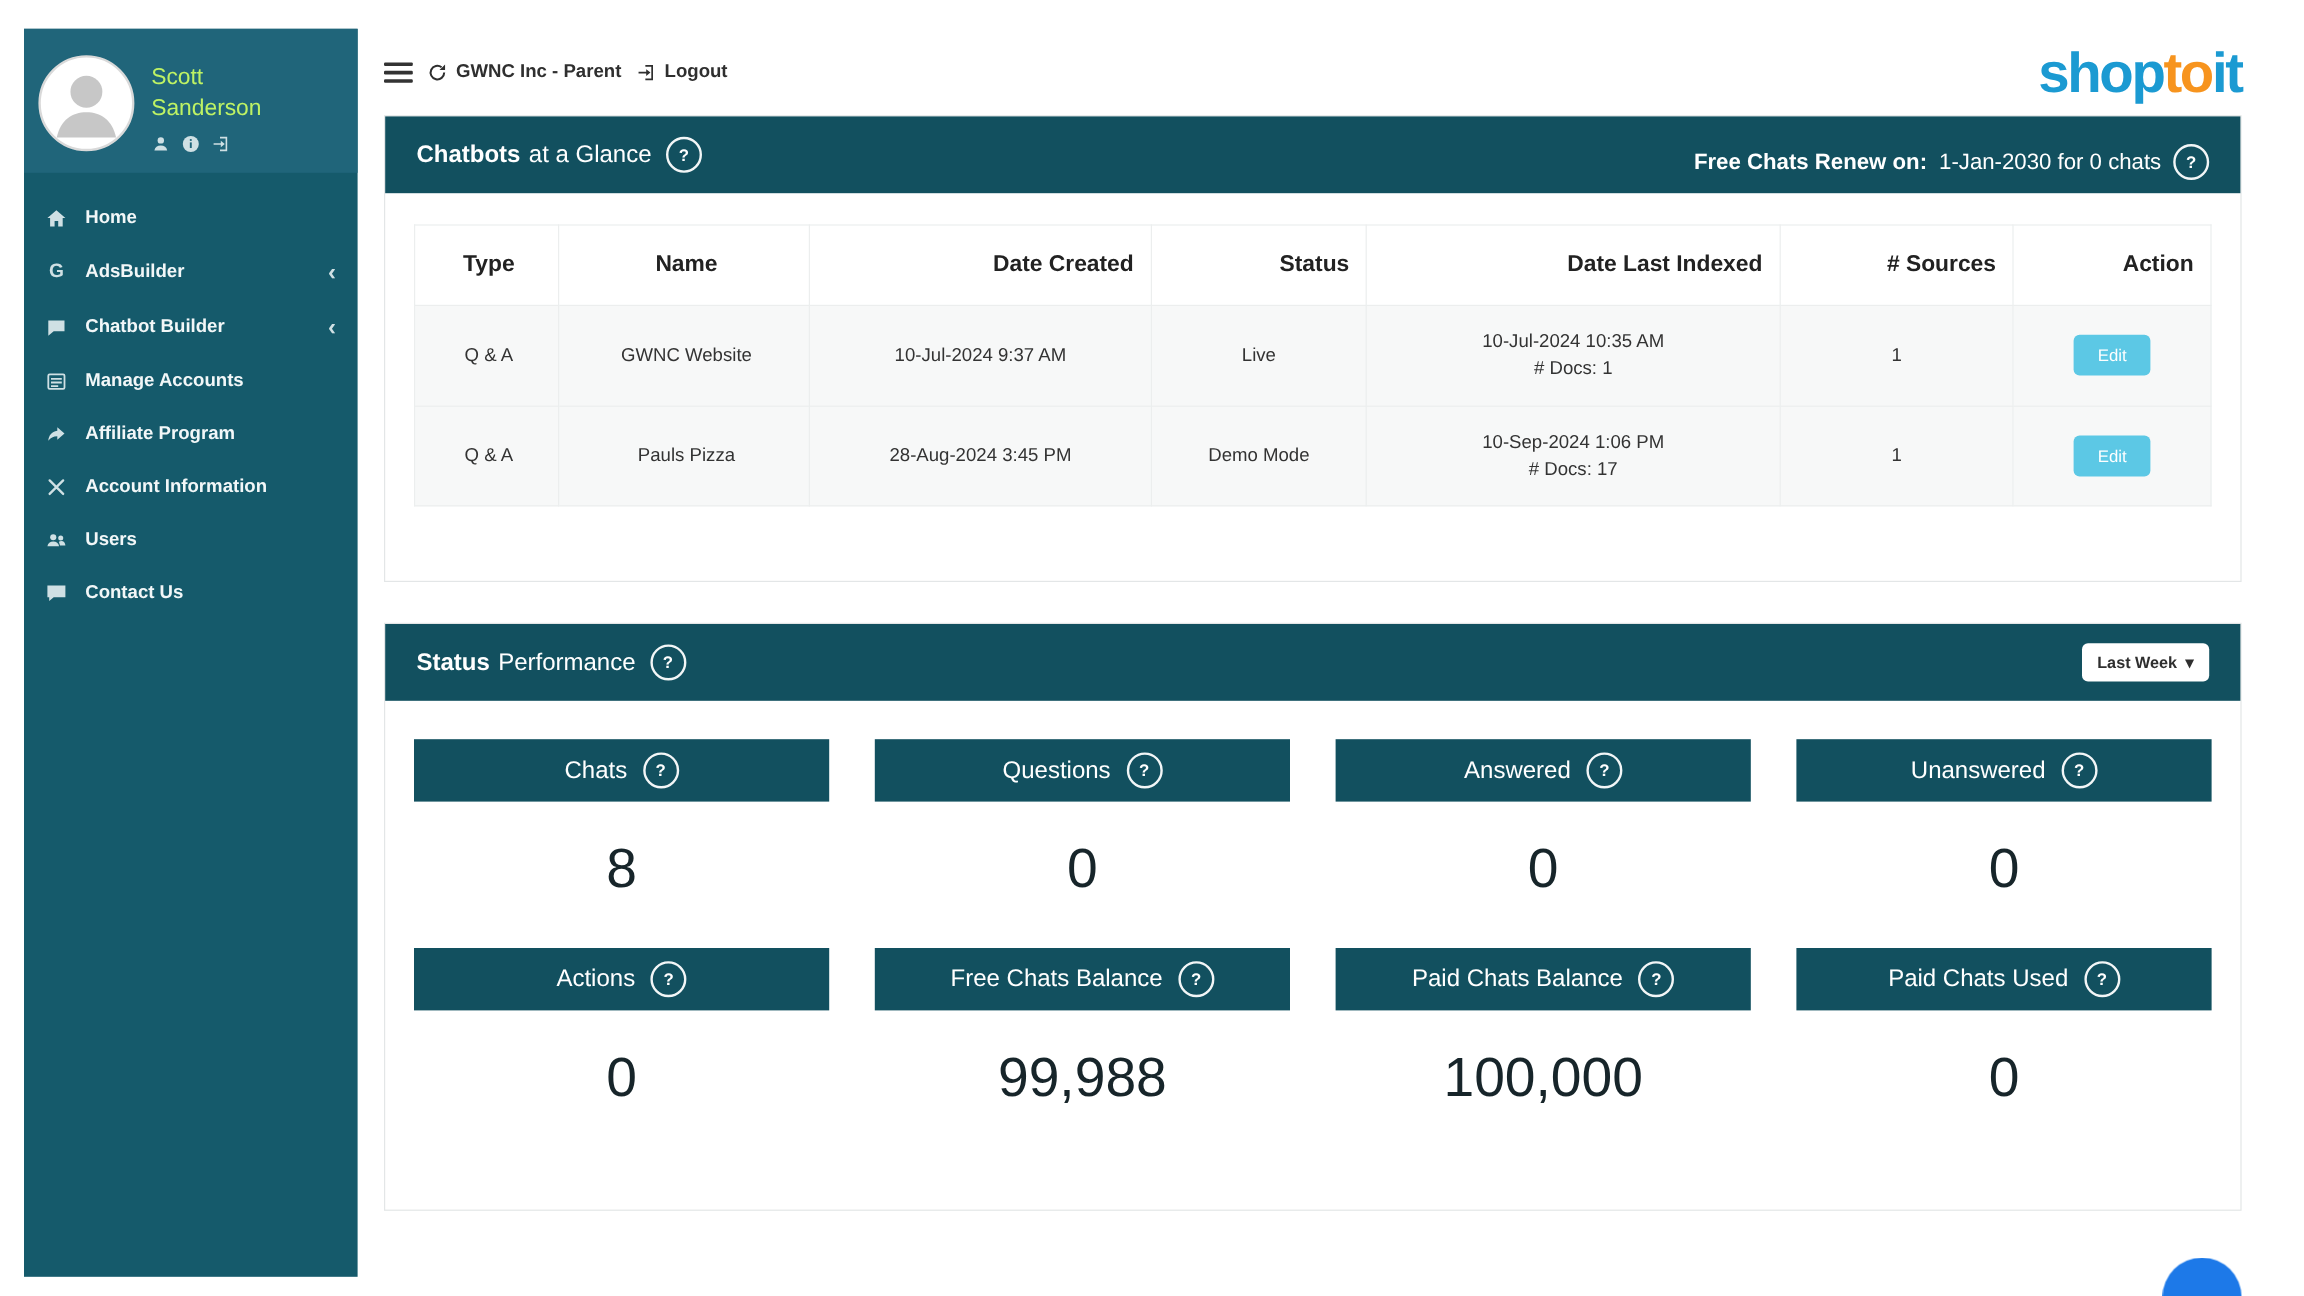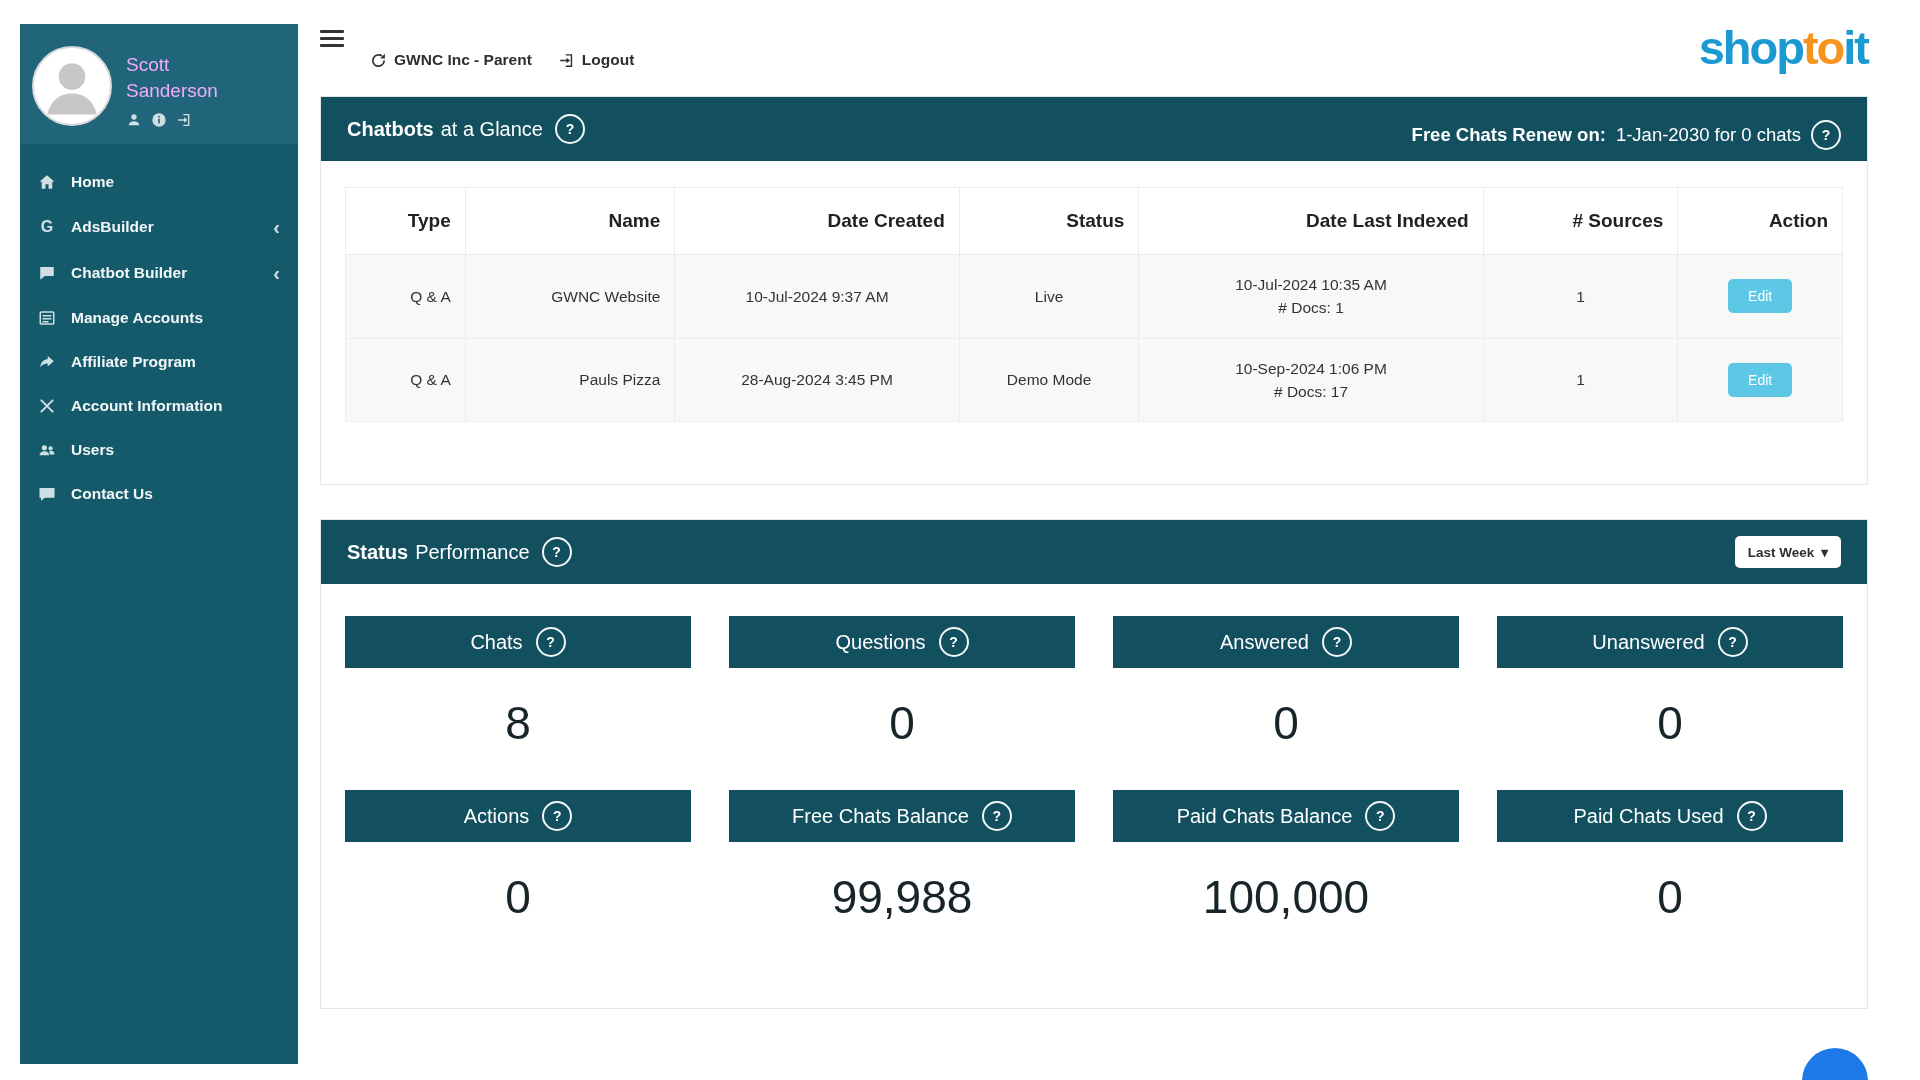--- a/index.html
+++ b/index.html
@@ -20,38 +20,38 @@
   .profile {
     background:var(--sidebar-top,#20657a);
     padding:22px 16px 16px 12px; display:flex; gap:14px; align-items:flex-start;
   }
   .avatar {
     width:80px; height:80px; border-radius:50%; background:#fff;
     border:2px solid #d9d9d9; overflow:hidden; flex-shrink:0;
   }
   .avatar svg { width:100%; height:100%; }
   .profile-right { padding-top:6px; }
-  .username { font-size:19px; line-height:1.35; color:#f0abfc; }
+  .username { font-size:19px; line-height:1.35; color:#bef264; }
   .mini-icons { display:flex; gap:9px; margin-top:9px; }
   .mini-icons svg { width:16px; height:16px; color:#cfe0e4; cursor:pointer; }
 
   .menu { padding:16px 0; }
   .menu-item {
     display:flex; align-items:center; gap:15px;
     padding:13px 18px; font-size:15.5px; font-weight:700; cursor:pointer;
     color:#f2f7f8;
   }
   .menu-item svg { width:18px; height:18px; color:#cfe0e4; flex-shrink:0; }
   .g-glyph { width:18px; text-align:center; font-weight:700; font-size:16px; color:#cfe0e4; flex-shrink:0; }
   .chev { margin-left:auto; font-size:20px; line-height:1; color:#cfe0e4; }
 
   
   .main { flex:1; min-width:0; padding:0 52px 0 22px; }
 
-  .topbar { display:flex; height:72px; gap:14px; }
+  .topbar { display:flex; align-items:center; height:72px; }
   .hamburger { width:24px; cursor:pointer; padding:2px 0; }
   .hamburger i { display:block; height:3px; background:#333; margin:4px 0; border-radius:1px; }
   .tb-btn {
     display:flex; align-items:center; gap:7px; font-size:15.5px; font-weight:700;
     color:#2f2f2f; cursor:pointer; margin-left:12px;
   }
   .tb-btn svg { width:17px; height:17px; color:#2f2f2f; }
   .logo { margin-left:auto; font-size:47px; font-weight:700; letter-spacing:-2px; cursor:pointer; line-height:1; }
   .logo .lb { color:var(--logo-blue,#1b9ad2); }
   .logo .lo { color:var(--logo-orange,#f7941e); }
@@ -74,21 +74,21 @@
   .panel-body { padding:26px 24px 62px; }
   table { width:100%; border-collapse:collapse; border:1px solid #e3e6e7; }
   thead th {
     background:#fff; font-size:19px; font-weight:700; color:#222;
     padding:22px 14px; border:1px solid #eceeee; text-align:right;
   }
   tbody td {
     background:#f7f8f8; font-size:15.5px; color:#333;
     padding:18px 14px; border:1px solid #eceeee; text-align:center; line-height:1.5;
   }
-  th.col-left, td.col-left { text-align:right; padding-left:18px; }
+  th.col-left, td.col-left { text-align:center; padding-left:18px; }
   .edit-btn {
     background:var(--accent,#5cc8e5); color:#fff; border:none; border-radius:5px;
     padding:9px 20px; font-size:14px; cursor:pointer; font-family:inherit;
   }
 
   .perf-body {
     padding:32px 24px 44px;
     display:grid; grid-template-columns:repeat(4,1fr); gap:0 38px;
   }
   .stat { display:flex; flex-direction:column; }

